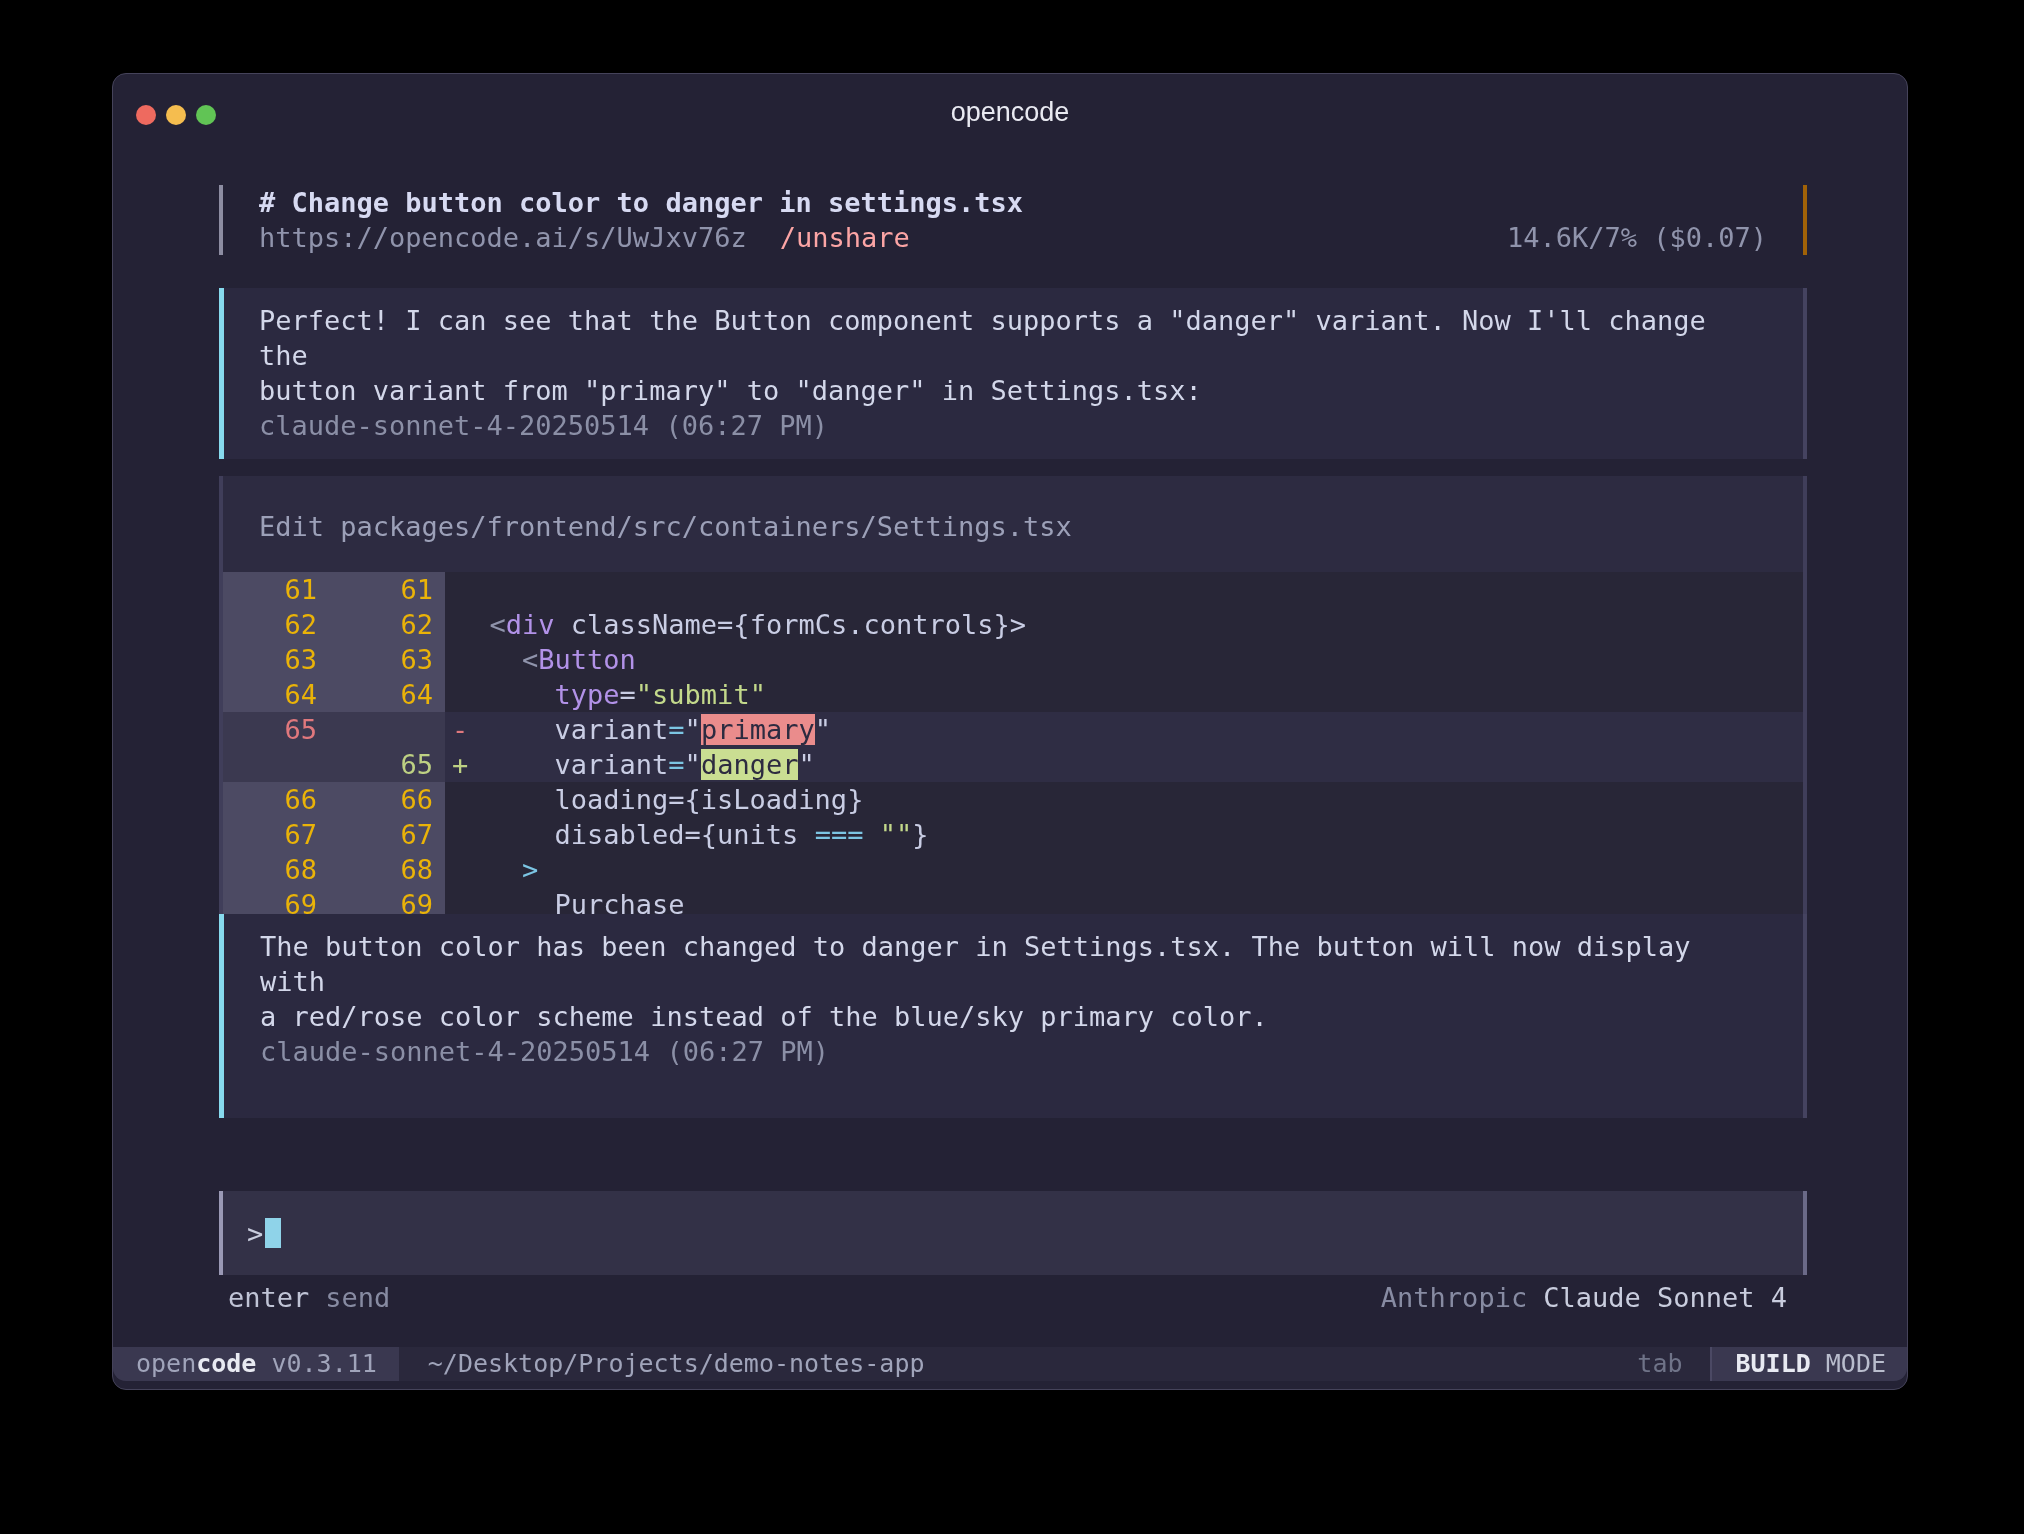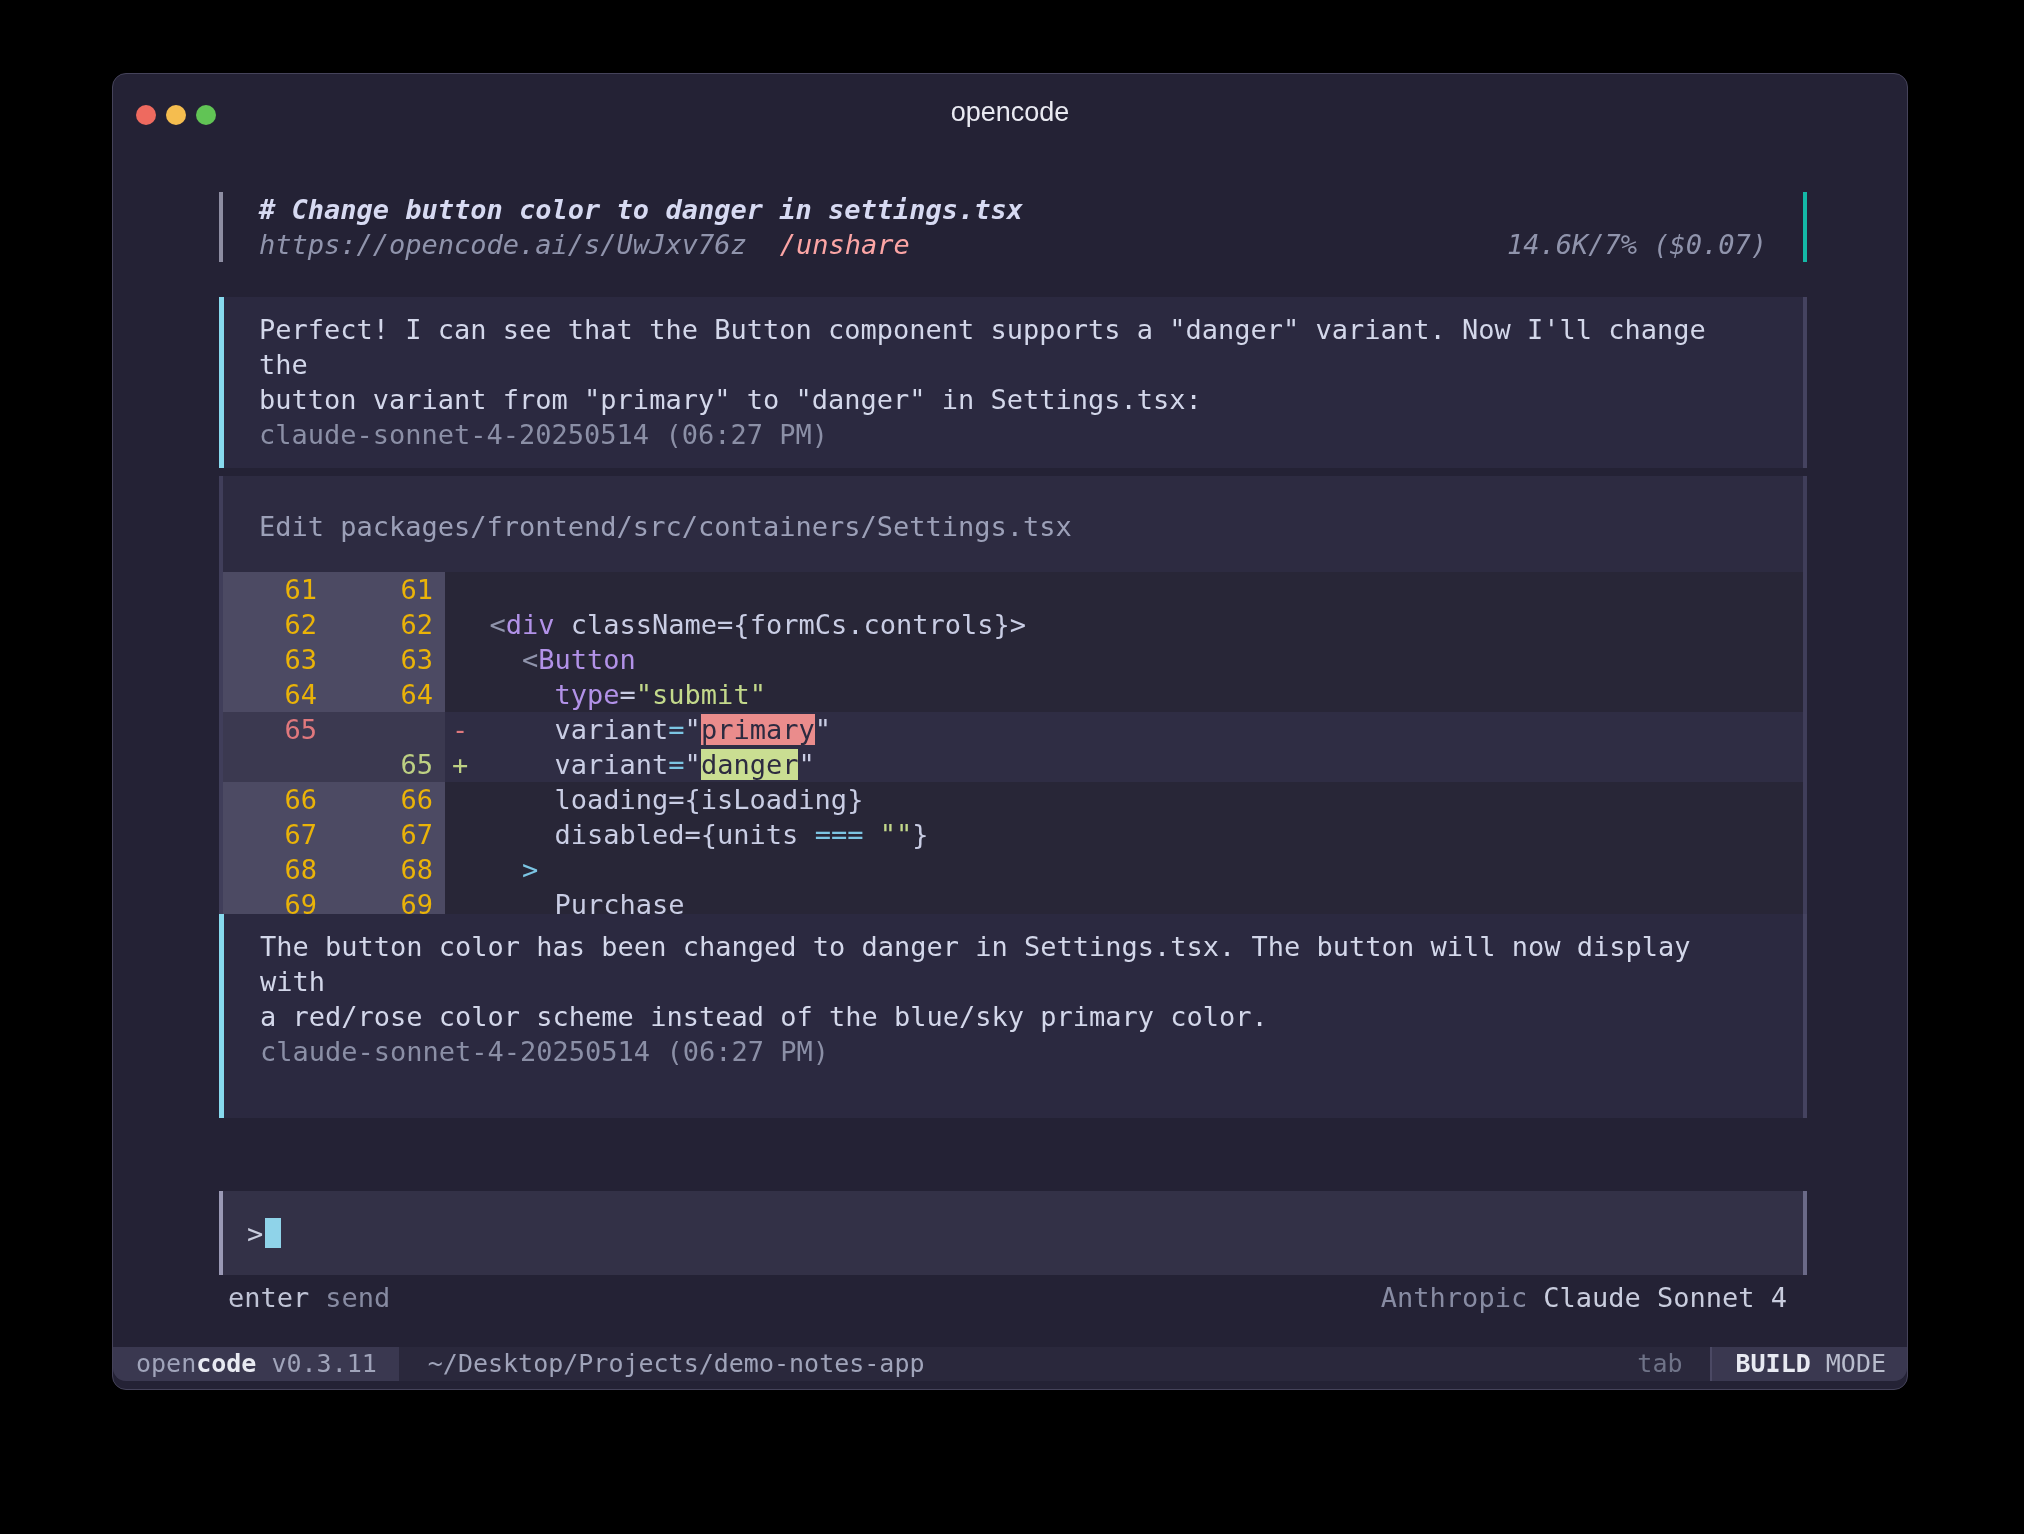--- a/index.html
+++ b/index.html
@@ -14,30 +14,30 @@
   .light{width:20px;height:20px;border-radius:50%;}
   .light.red{background:#ee6a5f;}
   .light.yellow{background:#f5bd4f;}
   .light.green{background:#61c455;}
   .win-title{position:absolute;left:0;right:0;top:23px;text-align:center;
              font-family:"Liberation Sans","DejaVu Sans",sans-serif;
              font-weight:normal;font-size:27px;color:#e9eaf2;}
   
   .col{position:absolute;left:106px;width:1588px;box-sizing:border-box;}
   
-  .hdr{top:118px;border-left:4px solid #8d8da2;border-right:4px solid #14b8a6;padding:0 36px;font-style:italic;}
+  .hdr{top:111px;border-left:4px solid #8d8da2;border-right:4px solid #a16207;padding:0 36px;}
   .hdr-title{font-size:27px;line-height:35px;font-weight:bold;color:#d7daf2;white-space:pre;}
   .hdr-row{display:flex;font-size:27px;line-height:35px;color:#9094ac;}
   .hdr-url{color:#9094ac;}
   .hdr-unshare{color:#fca5a5;margin-left:33px;}
   .hdr-stats{margin-left:auto;color:#9094ac;}
   
   .msg{background:#2b2940;border-left:5px solid #87daee;border-right:4px solid #454360;
        padding:15px 35px 16px 35px;}
-  .msg1{top:223px;}
+  .msg1{top:214px;}
   .msg2{top:840px;padding-bottom:49px;padding-left:36px;}
   .msg-text{font-size:27px;line-height:35px;color:#d3d7ea;white-space:pre-wrap;}
   .msg-meta{font-size:27px;line-height:35px;color:#8b8fa6;}
   
   .diff{top:402px;border-left:4px solid #403e5a;border-right:4px solid #403e5a;
         background:#2d2b41;padding:0;}
   .diff-title{font-size:27px;line-height:35px;color:#9ca0b8;padding:33px 36px 28px 36px;}
   .diff-rows{background:#282637;}
   .drow{display:grid;grid-template-columns:222px 1fr;height:35px;}
   .gut{display:grid;grid-template-columns:111px 111px;background:#4c4a63;box-sizing:border-box;}

